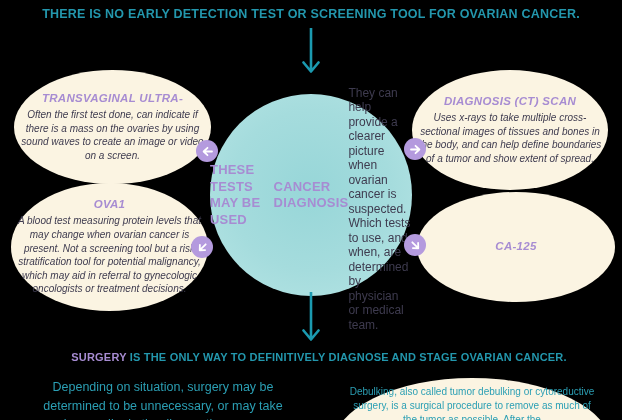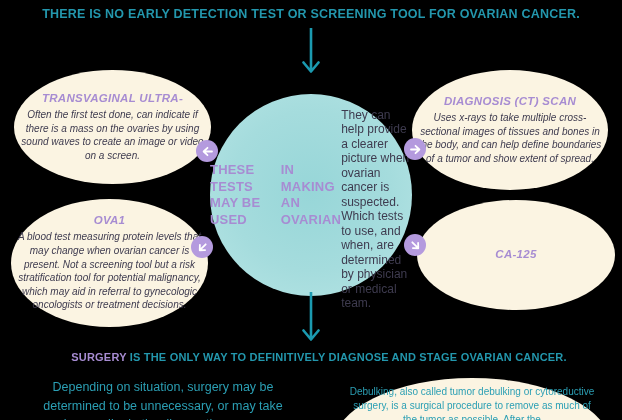--- a/index.html
+++ b/index.html
@@ -21,23 +21,23 @@
   .oval-title{
     color:#a78cd2;font-weight:bold;font-size:11.5px;line-height:13.5px;letter-spacing:.3px;
   }
   .oval-body{
     color:#3e3b4f;font-size:10px;line-height:13.6px;margin-top:3px;
   }
   #oval-tvus{left:14px;top:70px;width:197px;height:114px;}
   #oval-tvus .oval-body{width:186px;}
   #oval-ct{left:412px;top:70px;width:196px;height:120px;}
   #oval-ct .oval-body{width:184px;}
-  #oval-ova1{left:11px;top:199px;width:197px;height:128px;}
+  #oval-ova1{left:11px;top:183px;width:197px;height:128px;}
   #oval-ova1 .oval-body{width:188px;}
-  #oval-ca125{left:417px;top:200px;width:198px;height:110px;}
+  #oval-ca125{left:417px;top:192px;width:198px;height:110px;}
   #oval-ca125 .oval-body{width:190px;}
   .center-circle{
     position:absolute;left:210px;top:94px;width:202px;height:202px;border-radius:50%;
     background:radial-gradient(circle at 50% 48%, #97d6d8 0%, #a5dcdd 55%, #b7e5e5 100%);
     display:flex;flex-direction:row;align-items:center;justify-content:center;
     text-align:left;
   }
   .center-title{
     color:#a78cd2;font-weight:bold;font-size:13px;line-height:16.5px;letter-spacing:.2px;
   }
@@ -96,21 +96,21 @@
     <div class="oval-title">OVA1</div>
     <div class="oval-body">A blood test measuring protein levels that may change when ovarian cancer is present. Not a screening tool but a risk stratification tool for potential malignancy, which may aid in referral to gynecologic oncologists or treatment decisions.</div>
   </div>
 
   <div class="oval" id="oval-ca125">
     <div class="oval-title">CA-125</div>
   </div>
 
   <div class="center-circle">
     <div class="center-title">THESE TESTS MAY BE USED</div>
-    <div class="center-title">IN MAKING AN OVARIAN</div>
+    <div class="center-title">CANCER DIAGNOSIS</div>
     <div class="center-body">They can help provide a clearer picture when ovarian cancer is suspected. Which tests to use, and when, are determined by physician or medical team.</div>
   </div>
 
   <div class="chip" style="left:196px;top:140px">
     <svg class="rot180" width="13" height="13" viewBox="0 0 13 13">
       <path d="M2 6.5 H10 M6.5 2.8 L10.4 6.5 L6.5 10.2" stroke="#ffffff" stroke-width="1.8" fill="none" stroke-linecap="round" stroke-linejoin="round"></path>
     </svg>
   </div>
   <div class="chip" style="left:404px;top:138px">
     <svg width="13" height="13" viewBox="0 0 13 13">

